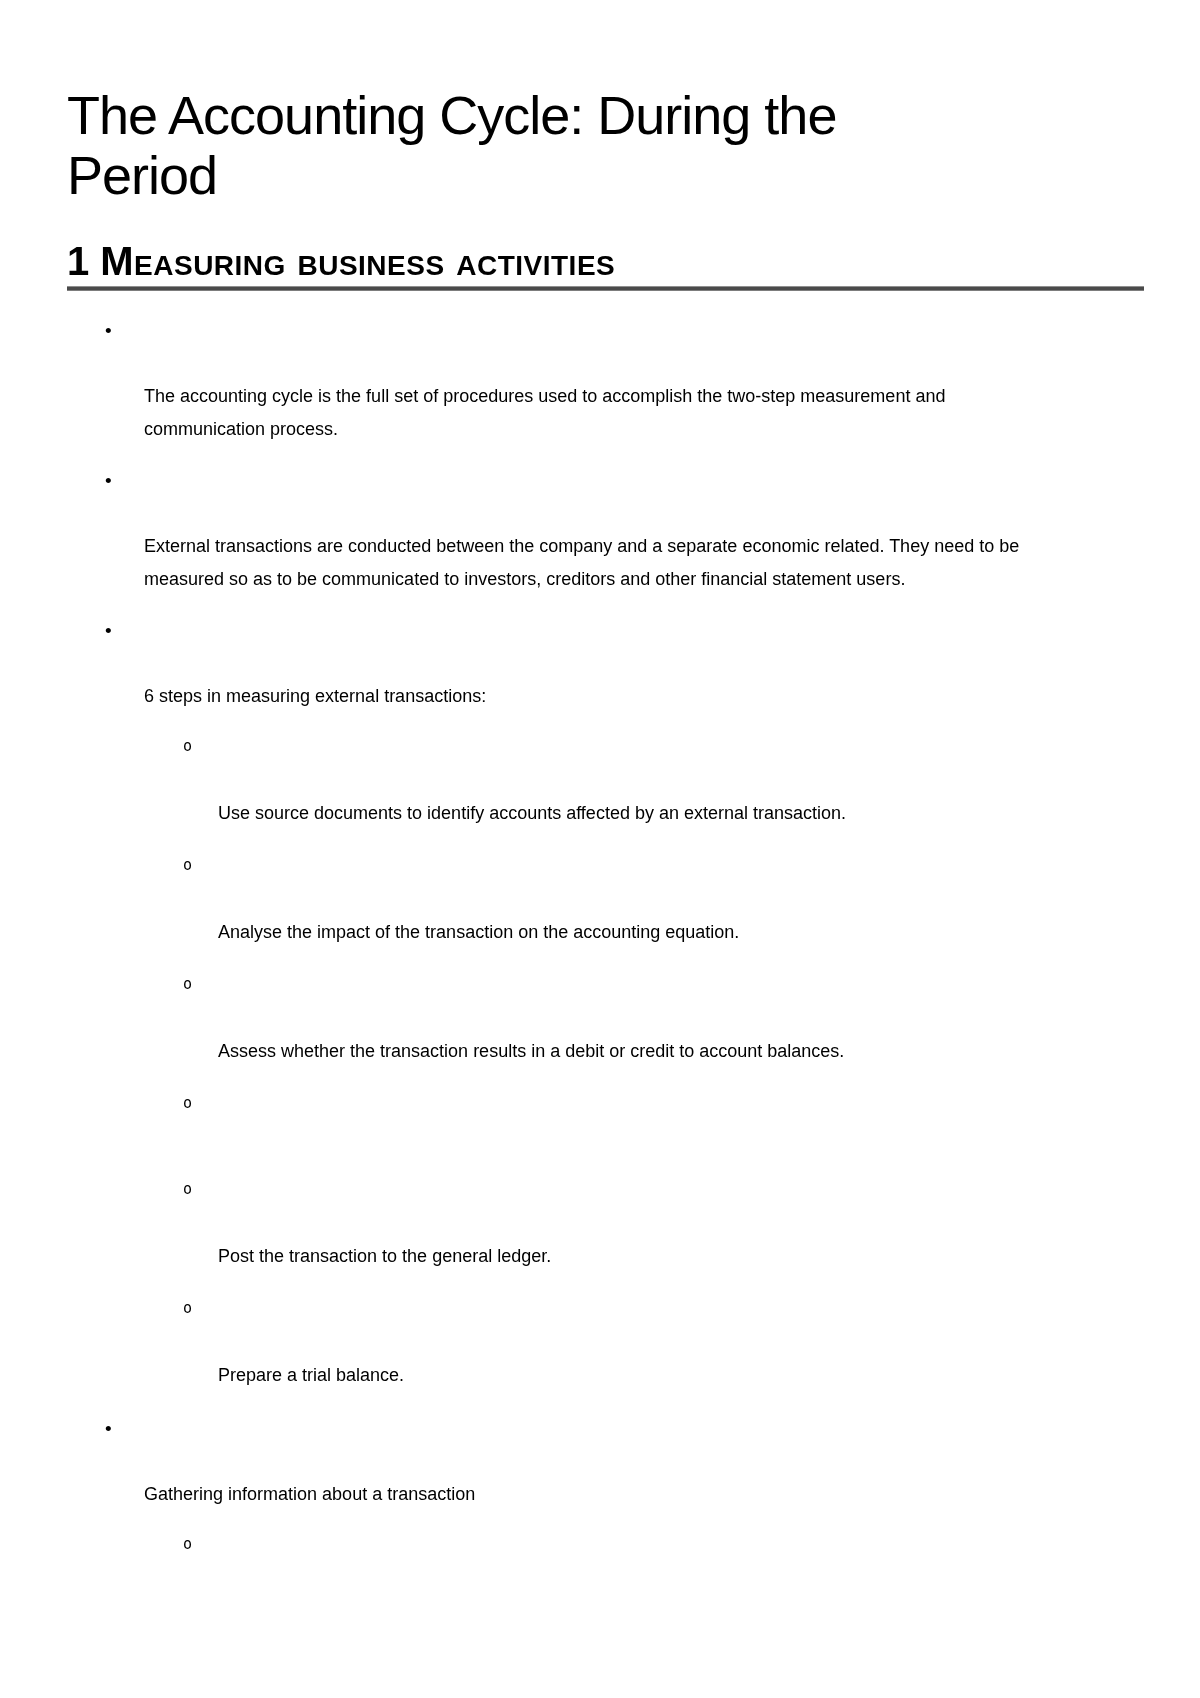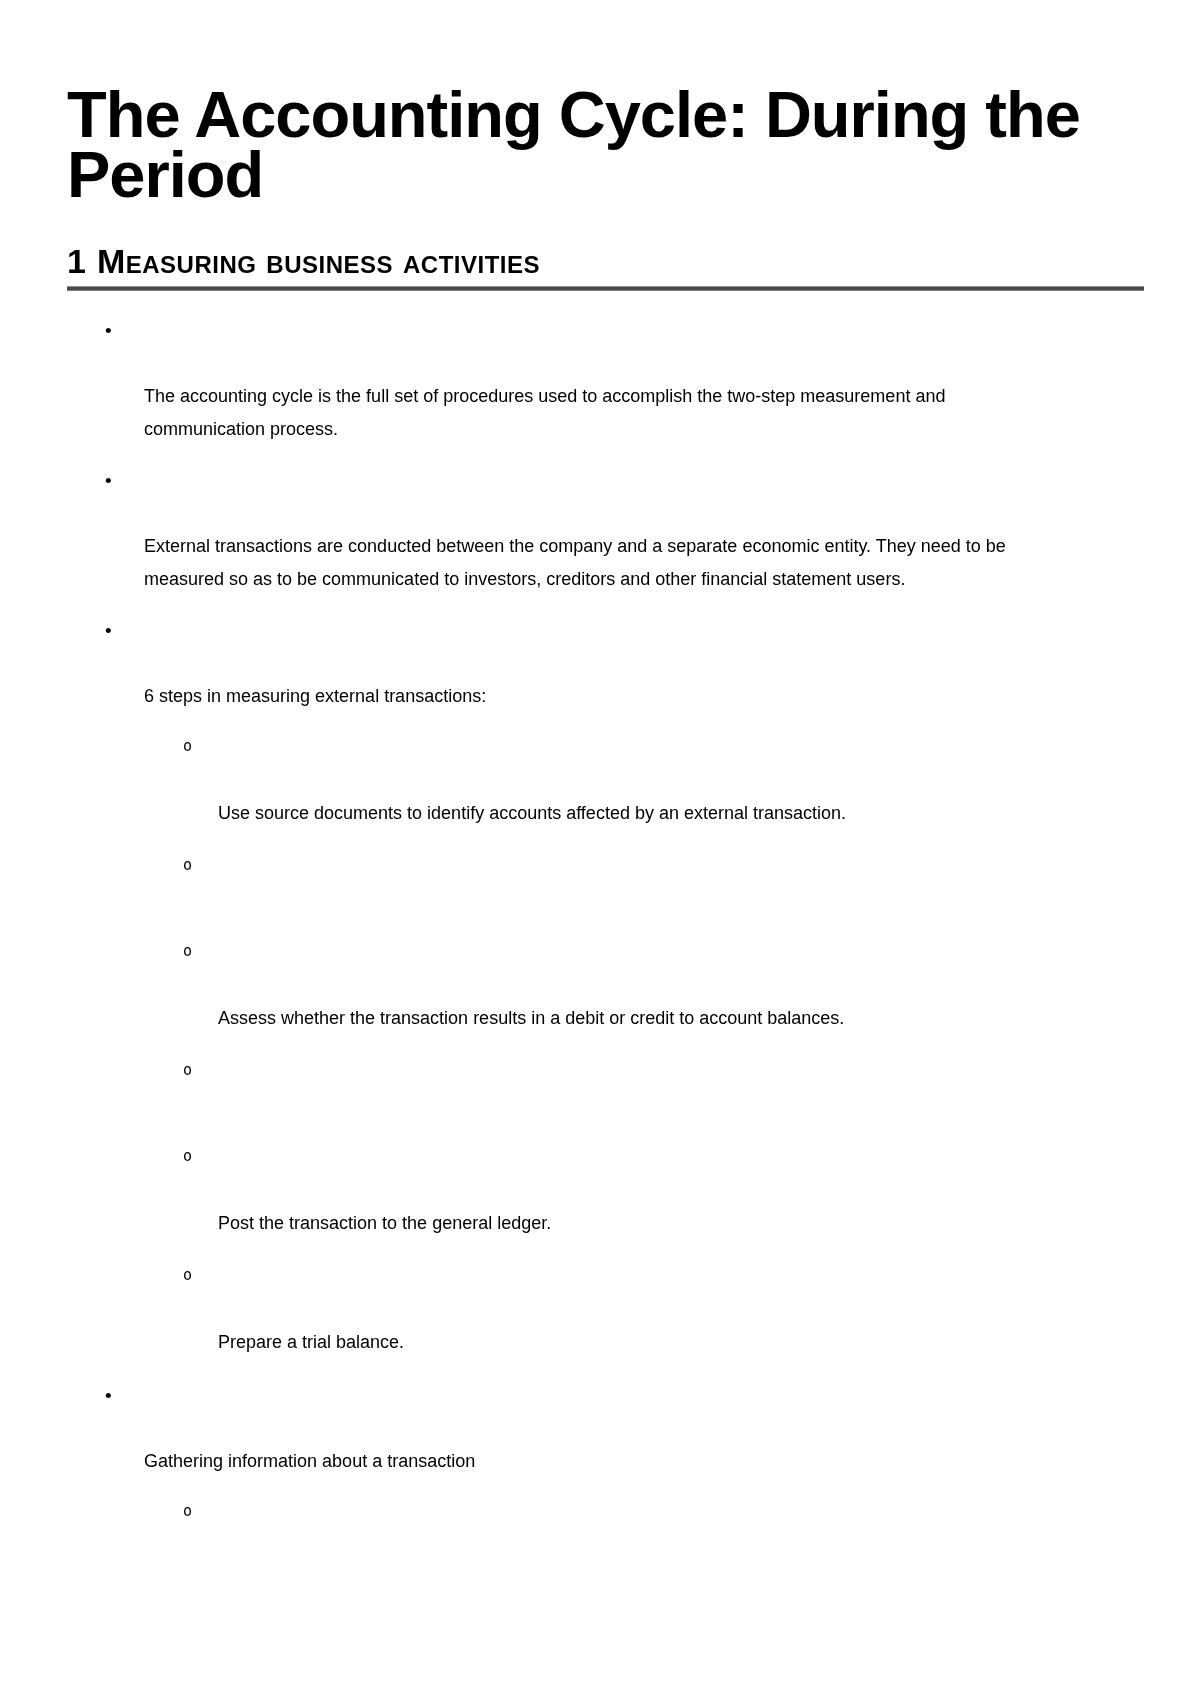--- a/index.html
+++ b/index.html
@@ -15,41 +15,41 @@
     margin: 0 auto;
     box-sizing: border-box;
     background: #ffffff;
     color: #000000;
     font-family: "Liberation Sans", "DejaVu Sans", sans-serif;
     padding: 0 56px 0 67px;
     overflow: hidden;
   }
   .doc-title {
     margin: 85px 0 0 0;
-    font-size: 65px;
+    font-size: 54px;
     line-height: 60px;
-    font-weight: 700;
+    font-weight: 400;
     letter-spacing: -1px;
     white-space: pre-line;
   }
   .doc-section { margin: 0; }
   .section-heading {
     font-weight: 700;
     margin: 0;
   }
   .section-heading .h-num {
     margin-right: 11px;
     font-variant: normal;
   }
   .section-heading .h-text {
     font-variant: small-caps;
     letter-spacing: 0.5px;
   }
   .h-level-1 {
-    font-size: 34px;
+    font-size: 40px;
     line-height: 32px;
     margin-top: 40px;
   }
   .heading-rule {
     height: 5px;
     margin: 9px 0 23px 0;
     background: linear-gradient(to bottom, #8f8f8f 0 1px, #4a4a4a 1px 4px, #7d7d7d 4px 5px);
   }
   .bullet-list {
     list-style: none;
@@ -100,36 +100,37 @@
     <div class="heading-rule"></div>
     <ul class="bullet-list">
   <li class="bullet-item level-1">
     <span class="marker">•</span>
     <span class="item-text">The accounting cycle is the full set of procedures used to accomplish the two-step measurement and
 communication process.</span>
   </li>
 
   <li class="bullet-item level-1">
     <span class="marker">•</span>
-    <span class="item-text">External transactions are conducted between the company and a separate economic entity. They need to be
+    <span class="item-text">External transactions are conducted between the company and a separate economic related. They need to be
 measured so as to be communicated to investors, creditors and other financial statement users.</span>
   </li>
 
   <li class="bullet-item level-1">
     <span class="marker">•</span>
     <span class="item-text">6 steps in measuring external transactions:</span>
   </li>
 
   <li class="bullet-item level-2">
     <span class="marker">o</span>
     <span class="item-text">Use source documents to identify accounts affected by an external transaction.</span>
   </li>
 
   <li class="bullet-item level-2">
     <span class="marker">o</span>
+    <span class="item-text">Analyse the impact of the transaction on the accounting equation.</span>
   </li>
 
   <li class="bullet-item level-2">
     <span class="marker">o</span>
     <span class="item-text">Assess whether the transaction results in a debit or credit to account balances.</span>
   </li>
 
   <li class="bullet-item level-2">
     <span class="marker">o</span>
   </li>

